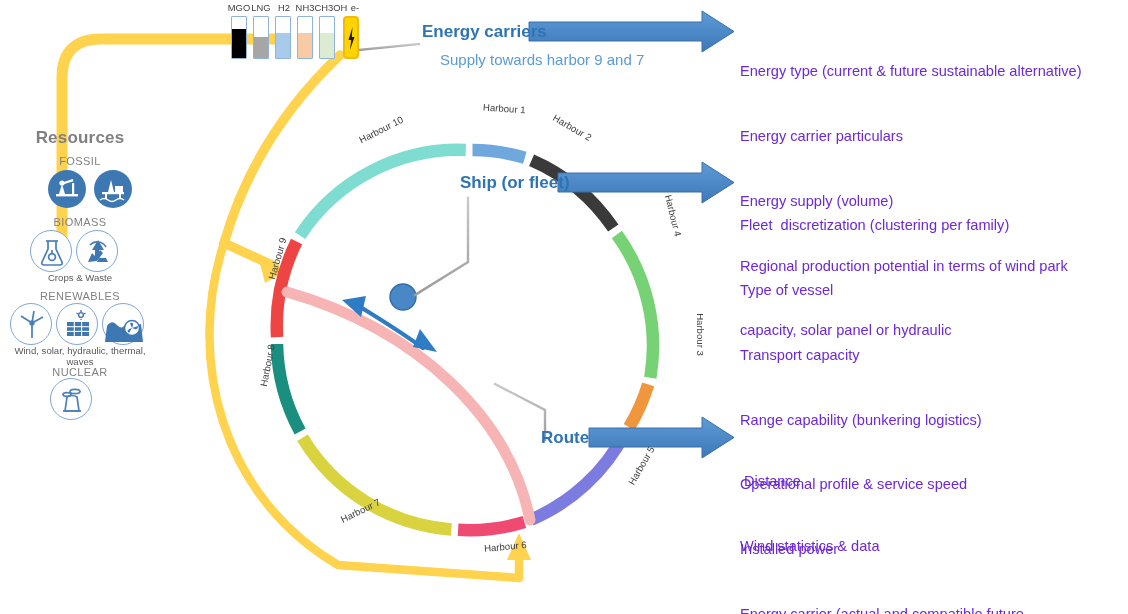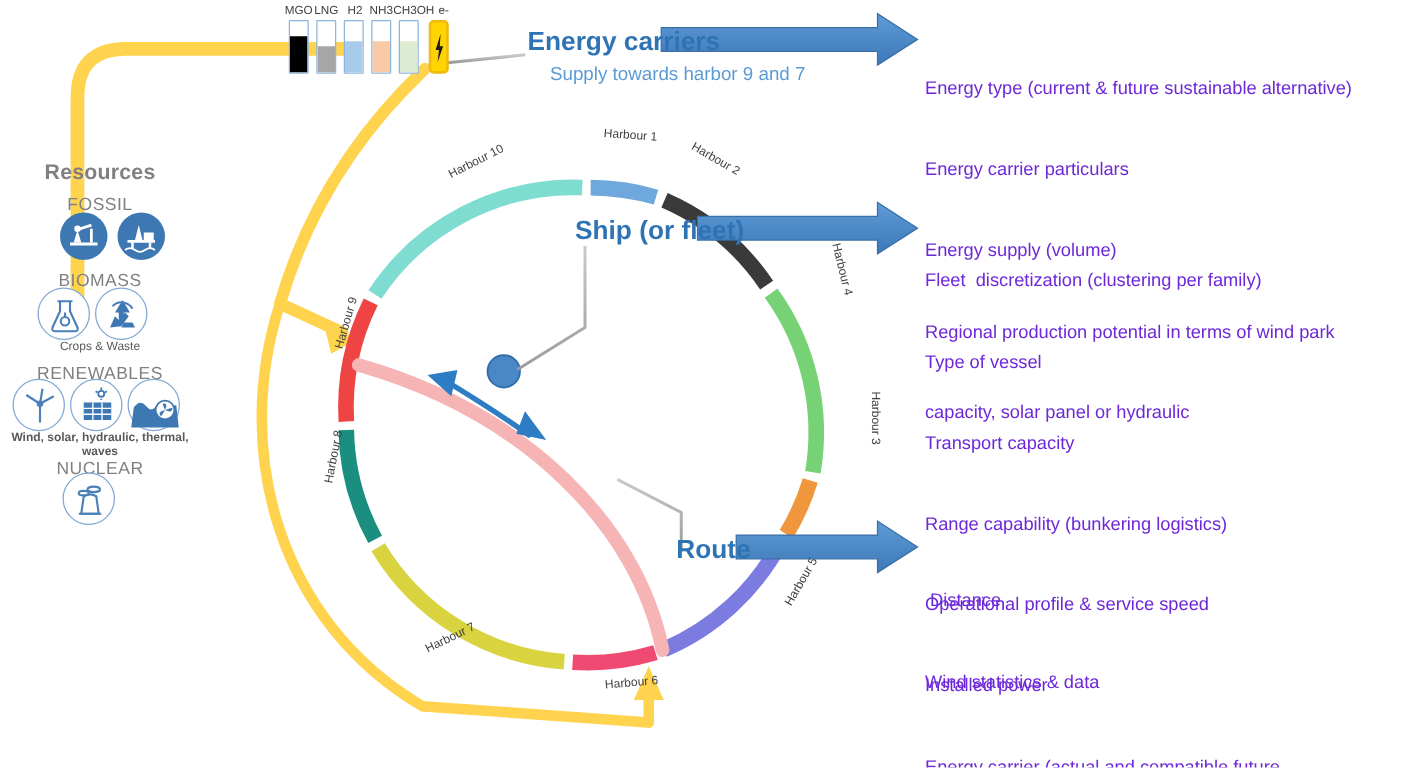--- a/index.html
+++ b/index.html
@@ -3,27 +3,27 @@
 <meta charset="utf-8">
 <style>
   html,body{margin:0;padding:0;background:#ffffff;}
   body{width:1128px;height:614px;position:relative;overflow:hidden;
        font-family:"Liberation Sans",sans-serif;color:#5b9bd5;}
   .stage{position:absolute;left:0;top:0;width:1128px;height:614px;}
   svg.layer{position:absolute;left:0;top:0;width:1128px;height:614px;}
 
   
   .blk{position:absolute;color:#6d28d9;font-size:14.6px;line-height:21.6px;white-space:pre;}
-  .cat-label{position:absolute;font-weight:bold;font-size:21px;color:#2e74b5;white-space:nowrap;}
+  .cat-label{position:absolute;font-weight:bold;font-size:17px;color:#2e74b5;white-space:nowrap;}
   .sub-note{position:absolute;font-size:15px;color:#5b9bd5;white-space:nowrap;}
 
   
   .res-title{position:absolute;left:0;top:128px;width:160px;text-align:center;
              font-size:17px;color:#808080;font-weight:bold;letter-spacing:.2px;}
-  .res-cat{position:absolute;width:160px;text-align:center;font-size:14px;color:#808080;letter-spacing:.4px;}
+  .res-cat{position:absolute;width:160px;text-align:center;font-size:11px;color:#808080;letter-spacing:.4px;}
   .res-cap{position:absolute;width:160px;text-align:center;font-size:9.6px;color:#595959;}
   .ico{position:absolute;border-radius:50%;}
   .ico.solid{background:#3e78b2;}
   .ico.outline{background:#ffffff;border:1.6px solid #7fa8d4;box-sizing:border-box;}
 
   
   .tank-wrap{position:absolute;left:231px;top:2px;}
   .tank-hd{position:absolute;top:0;font-size:9.4px;color:#404040;text-align:center;white-space:nowrap;}
   .tank{position:absolute;top:14px;width:16px;height:43px;box-sizing:border-box;
         border:1.1px solid #8eb4dd;background:#ffffff;border-radius:1px;overflow:hidden;}
@@ -199,21 +199,21 @@
   <svg width="42" height="42" viewBox="0 0 42 42">
     <path d="M4 22 q5 -7 10 -1 t9 -2 q5 5 15 1 L40 38 L2 38 Z" fill="#3e78b2"></path>
     <circle cx="29" cy="24" r="7.5" fill="#ffffff" stroke="#3e78b2" stroke-width="1.4"></circle>
     <g fill="#3e78b2">
           <path d="M29 24 l6 -2 q0 5 -6 2 Z"></path>
           <path d="M29 24 l-3 5 q-4 -3 3 -5 Z"></path>
       <path d="M29 24 l-2 -5 q5 -1 2 5 Z"></path>
         </g>
   </svg>
 </div>
-<div class="res-cap" style="left:0;top:345px;font-weight:bold;">Wind, solar, hydraulic, thermal, waves</div>
+<div class="res-cap" style="left:0;top:345px;">Wind, solar, hydraulic, thermal, waves</div>
 
 <div class="res-cat" style="left:0;top:366px;">NUCLEAR</div>
 <div class="ico outline" style="left:50px;top:378px;width:42px;height:42px;">
   <svg width="42" height="42" viewBox="0 0 42 42">
         <g fill="none" stroke="#4a7fba" stroke-width="1.7">
     <path d="M14 32 L16 18 Q21 15 26 18 L28 32 Z"></path>
     <line x1="12" y1="32" x2="30" y2="32"></line>
     <ellipse cx="24" cy="12.5" rx="5" ry="2.2"></ellipse>
     <ellipse cx="16" cy="15.5" rx="4" ry="1.8"></ellipse>
   </g>

